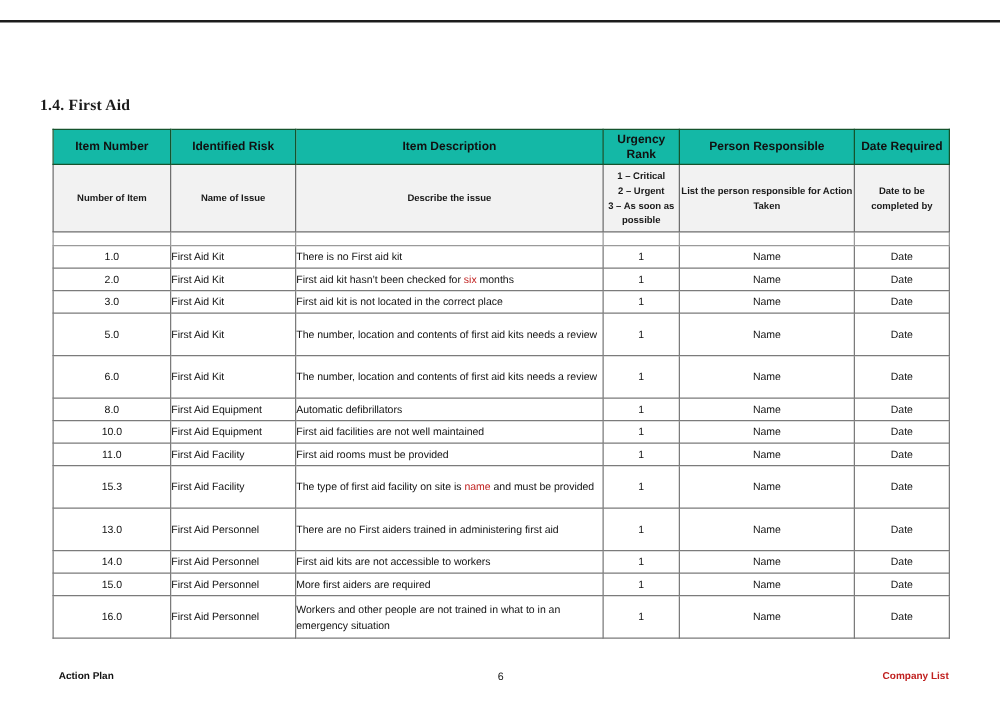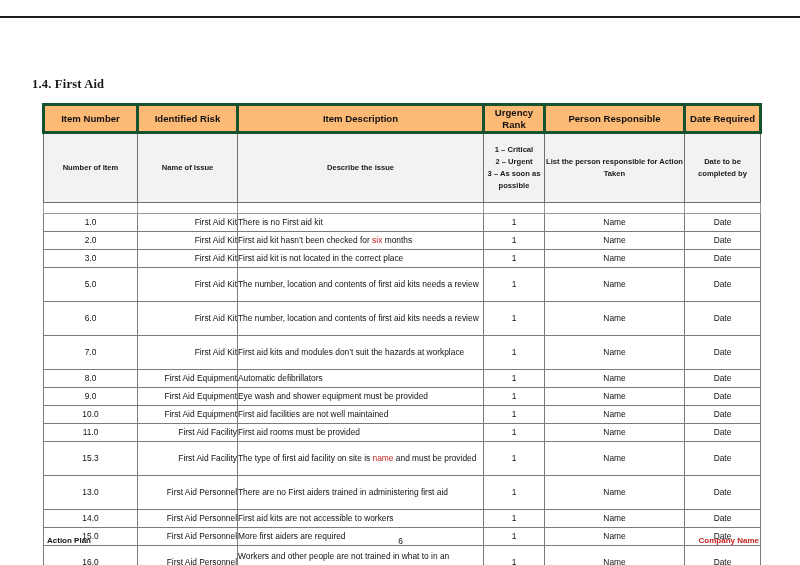--- a/index.html
+++ b/index.html
@@ -50,32 +50,32 @@
   }
   
   col.c1 { width: 94px; }
   col.c2 { width: 100px; }
   col.c3 { width: 246px; }
   col.c4 { width: 61px; }
   col.c5 { width: 140px; }
   col.c6 { width: 76px; }
 
   tr.head-row th {
-    background: #fdba74;
+    background: #14b8a6;
     height: 28px;
     font-size: 9.6px;
     font-weight: bold;
     color: #111111;
     text-align: center;
     line-height: 1.15;
-    border: 3px solid #14532d;
+    border: 1px solid #14532d;
   }
   tr.subhead-row td {
     background: #f2f2f2;
-    height: 70px;
+    height: 54px;
     font-size: 7.6px;
     font-weight: bold;
     color: #1a1a1a;
     text-align: center;
     line-height: 1.55;
     border: 1px solid #6f6f6f;
   }
   tr.spacer-row td {
     height: 11px;
     background: #ffffff;
@@ -88,21 +88,21 @@
     line-height: 1.5;
   }
   tr.data-row.tall td {
     height: 34px;
   }
   td.num {
     text-align: center;
     font-weight: normal;
   }
   td.risk {
-    text-align: right;
+    text-align: left;
   }
   td.desc {
     text-align: left;
     padding-left: 5px;
     padding-right: 4px;
   }
   td.urg {
     text-align: center;
   }
   td.person {
@@ -233,45 +233,29 @@
           <td class="date">Date</td>
         </tr>
         <tr class="data-row tall">
           <td class="num">6.0</td>
           <td class="risk">First Aid Kit</td>
           <td class="desc"><span>The number, location and contents of first aid kits needs a review</span></td>
           <td class="urg">1</td>
           <td class="person">Name</td>
           <td class="date">Date</td>
         </tr>
-        <tr class="data-row tall">
-          <td class="num">7.0</td>
-          <td class="risk">First Aid Kit</td>
-          <td class="desc"><span>First aid kits and modules don’t suit the hazards at workplace</span></td>
-          <td class="urg">1</td>
-          <td class="person">Name</td>
-          <td class="date">Date</td>
-        </tr>
         <tr class="data-row">
           <td class="num">8.0</td>
           <td class="risk">First Aid Equipment</td>
           <td class="desc"><span>Automatic defibrillators</span></td>
           <td class="urg">1</td>
           <td class="person">Name</td>
           <td class="date">Date</td>
         </tr>
         <tr class="data-row">
-          <td class="num">9.0</td>
-          <td class="risk">First Aid Equipment</td>
-          <td class="desc"><span>Eye wash and shower equipment must be provided</span></td>
-          <td class="urg">1</td>
-          <td class="person">Name</td>
-          <td class="date">Date</td>
-        </tr>
-        <tr class="data-row">
           <td class="num">10.0</td>
           <td class="risk">First Aid Equipment</td>
           <td class="desc"><span>First aid facilities are not well maintained</span></td>
           <td class="urg">1</td>
           <td class="person">Name</td>
           <td class="date">Date</td>
         </tr>
         <tr class="data-row">
           <td class="num">11.0</td>
           <td class="risk">First Aid Facility</td>
@@ -319,16 +303,16 @@
           <td class="urg">1</td>
           <td class="person">Name</td>
           <td class="date">Date</td>
         </tr>
       </tbody>
   </table>
 
   <div class="footer">
     <div class="f-left">Action Plan</div>
     <div class="f-center">6</div>
-    <div class="f-right">Company Name</div>
+    <div class="f-right">Company List</div>
   </div>
 
 </div>
 
 </body></html>

